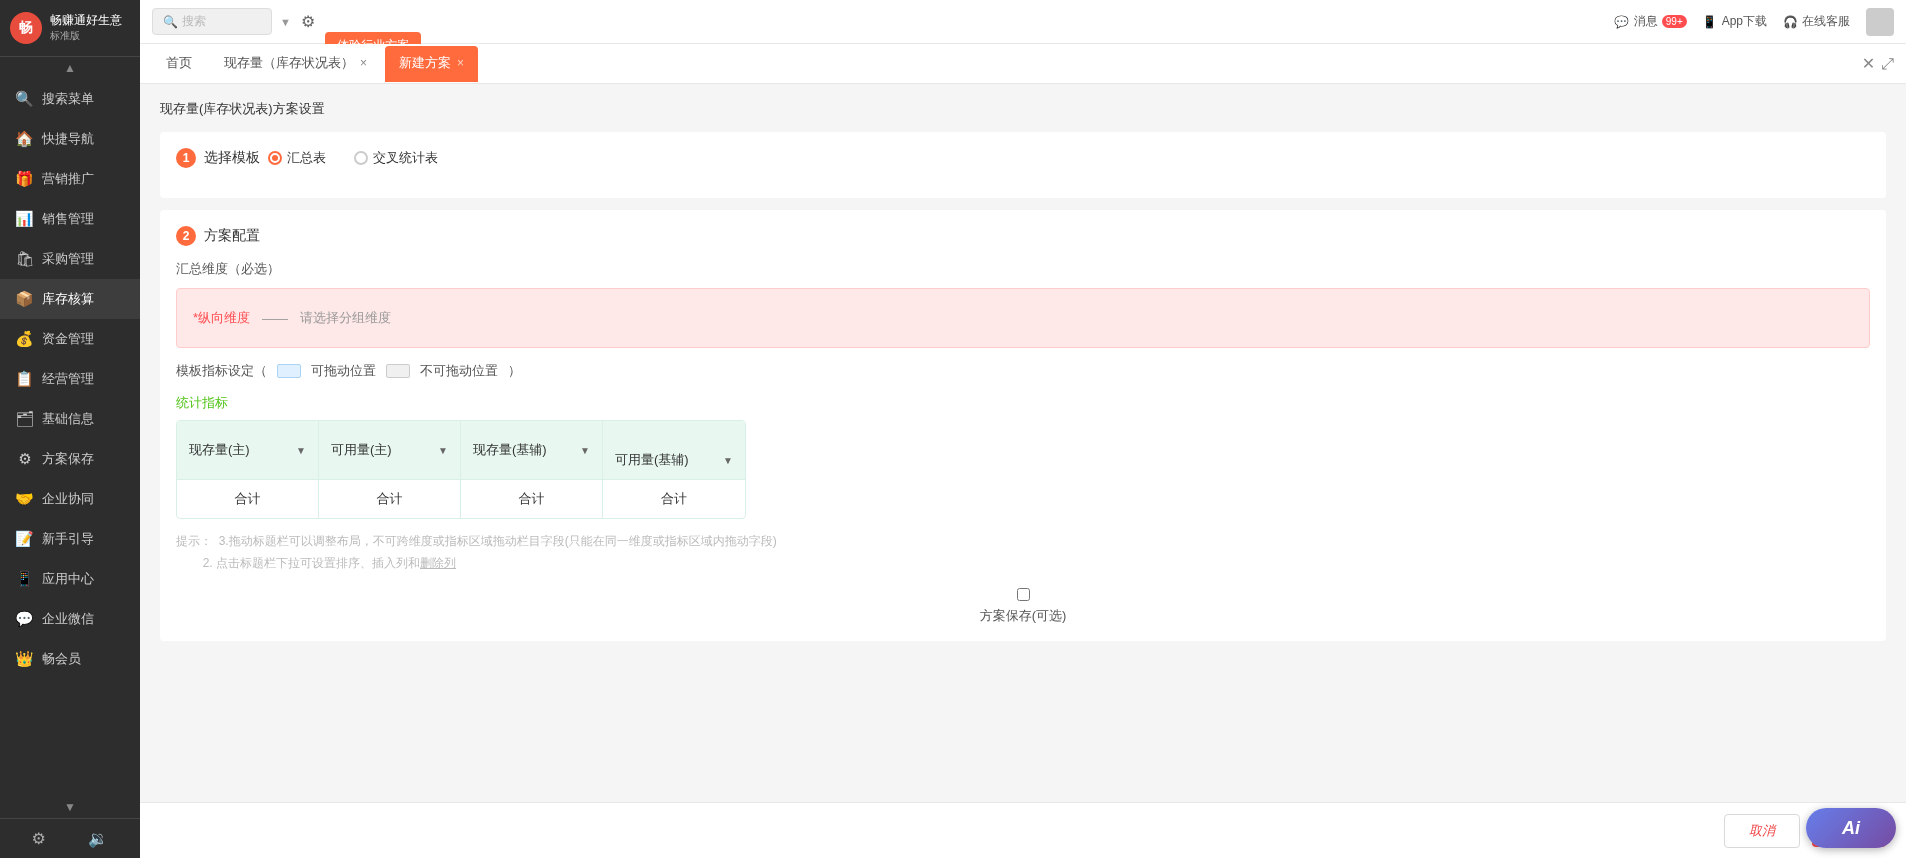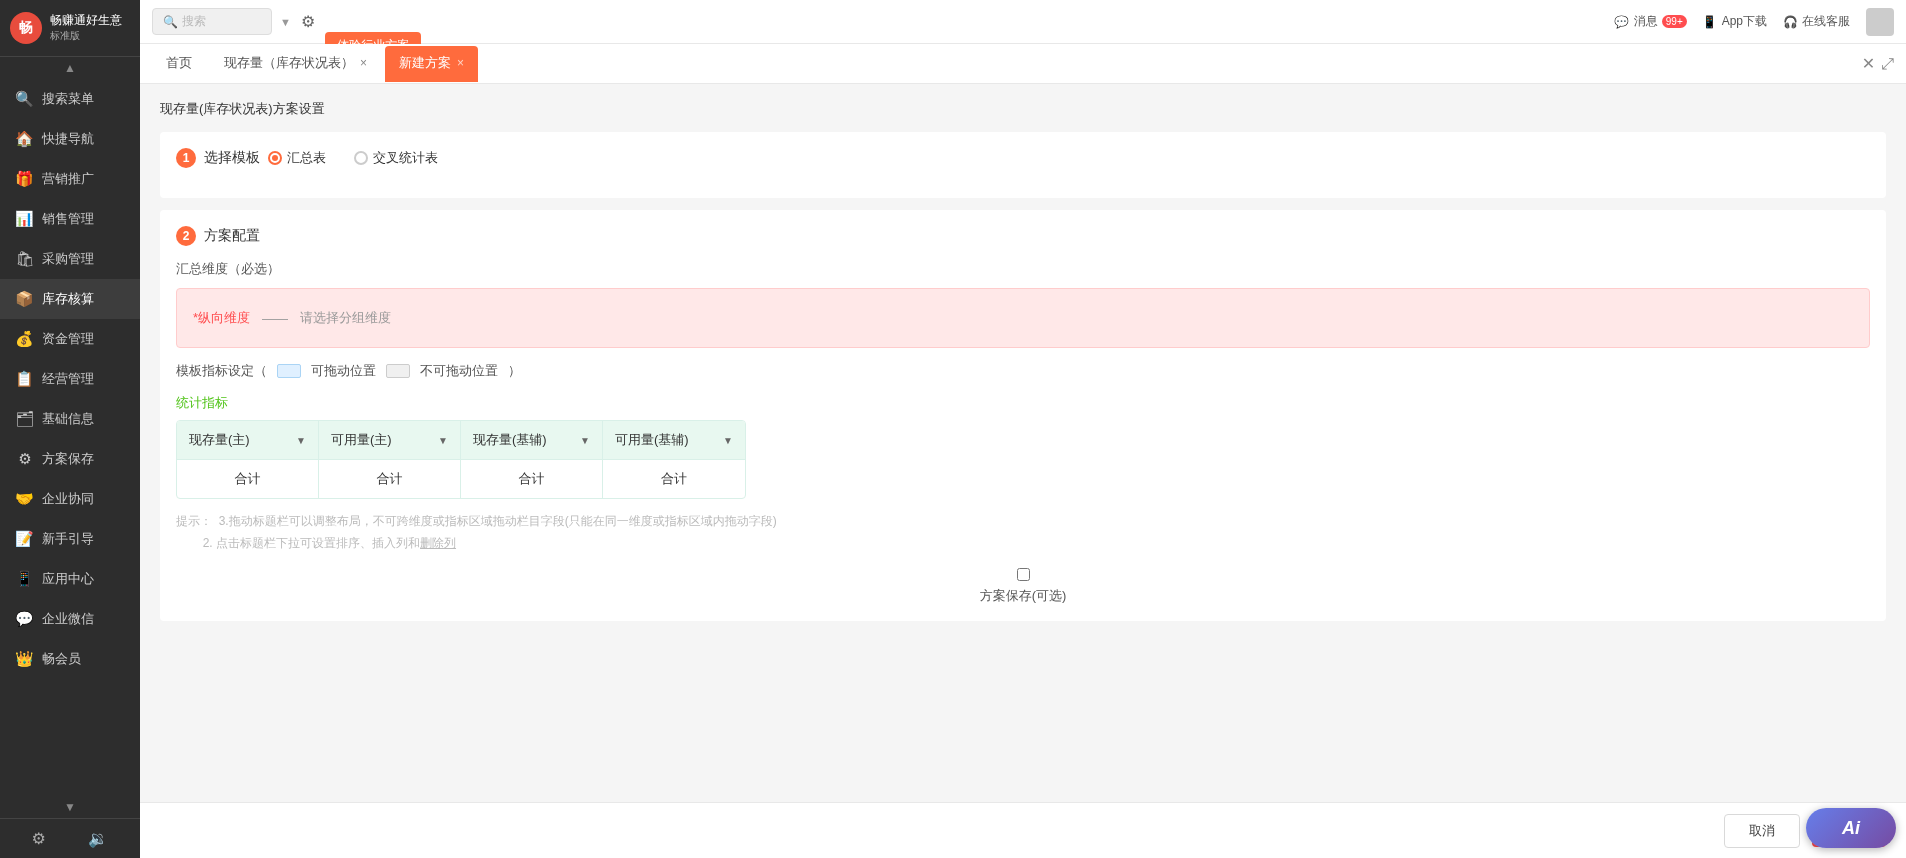--- a/index.html
+++ b/index.html
@@ -348,21 +348,21 @@
     .stats-th {
       padding: 10px 12px;
       font-size: 13px;
       color: #333;
       border-right: 1px solid #d9f0e8;
       display: flex;
       align-items: center;
       justify-content: space-between;
       gap: 4px;
     }
-    .stats-th:last-child { border-right: none; }
+    .stats-th:last-child { border-right: none; margin-top: 20px; }
     .stats-table-row {
       display: grid;
       grid-template-columns: repeat(4, 1fr);
       border-top: 1px solid #d9f0e8;
     }
     .stats-td {
       padding: 10px 12px;
       font-size: 13px;
       color: #333;
       border-right: 1px solid #d9f0e8;
@@ -409,21 +409,22 @@
       gap: 12px;
       border-top: 1px solid #e8e8e8;
     }
     .btn-cancel {
       background: #fff;
       border: 1px solid #d9d9d9;
       border-radius: 4px;
       padding: 7px 24px;
       font-size: 13px;
       cursor: pointer;
-      color: #404040;
+      color: #ef4444;
+      font-style: italic;
     }
     .btn-query {
       background: #ff4d4f;
       border: none;
       border-radius: 4px;
       padding: 7px 24px;
       font-size: 13px;
       cursor: pointer;
       color: white;
     }

